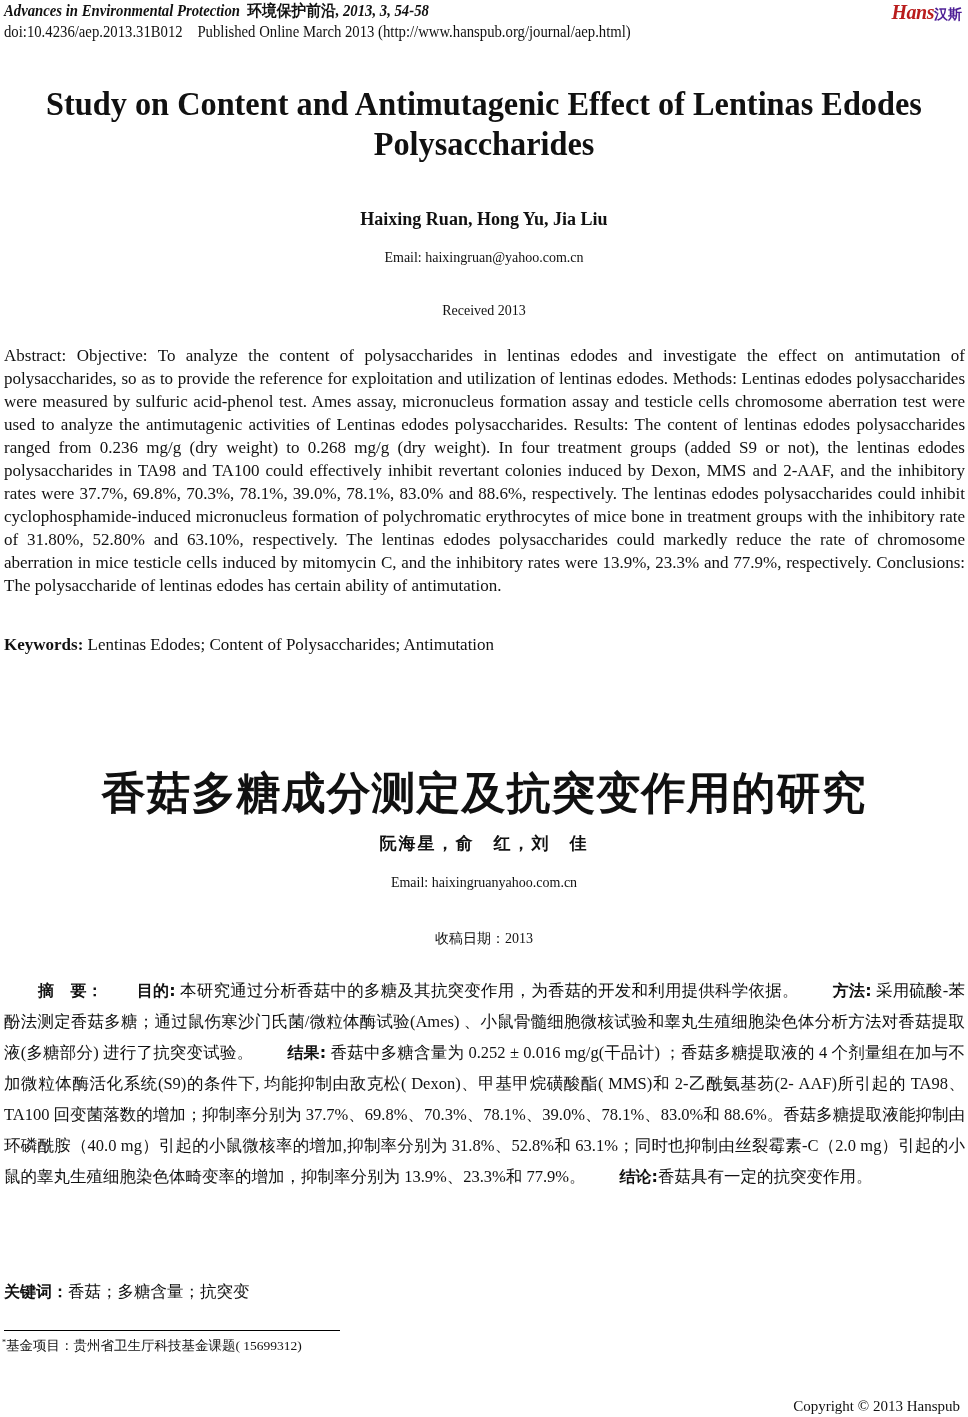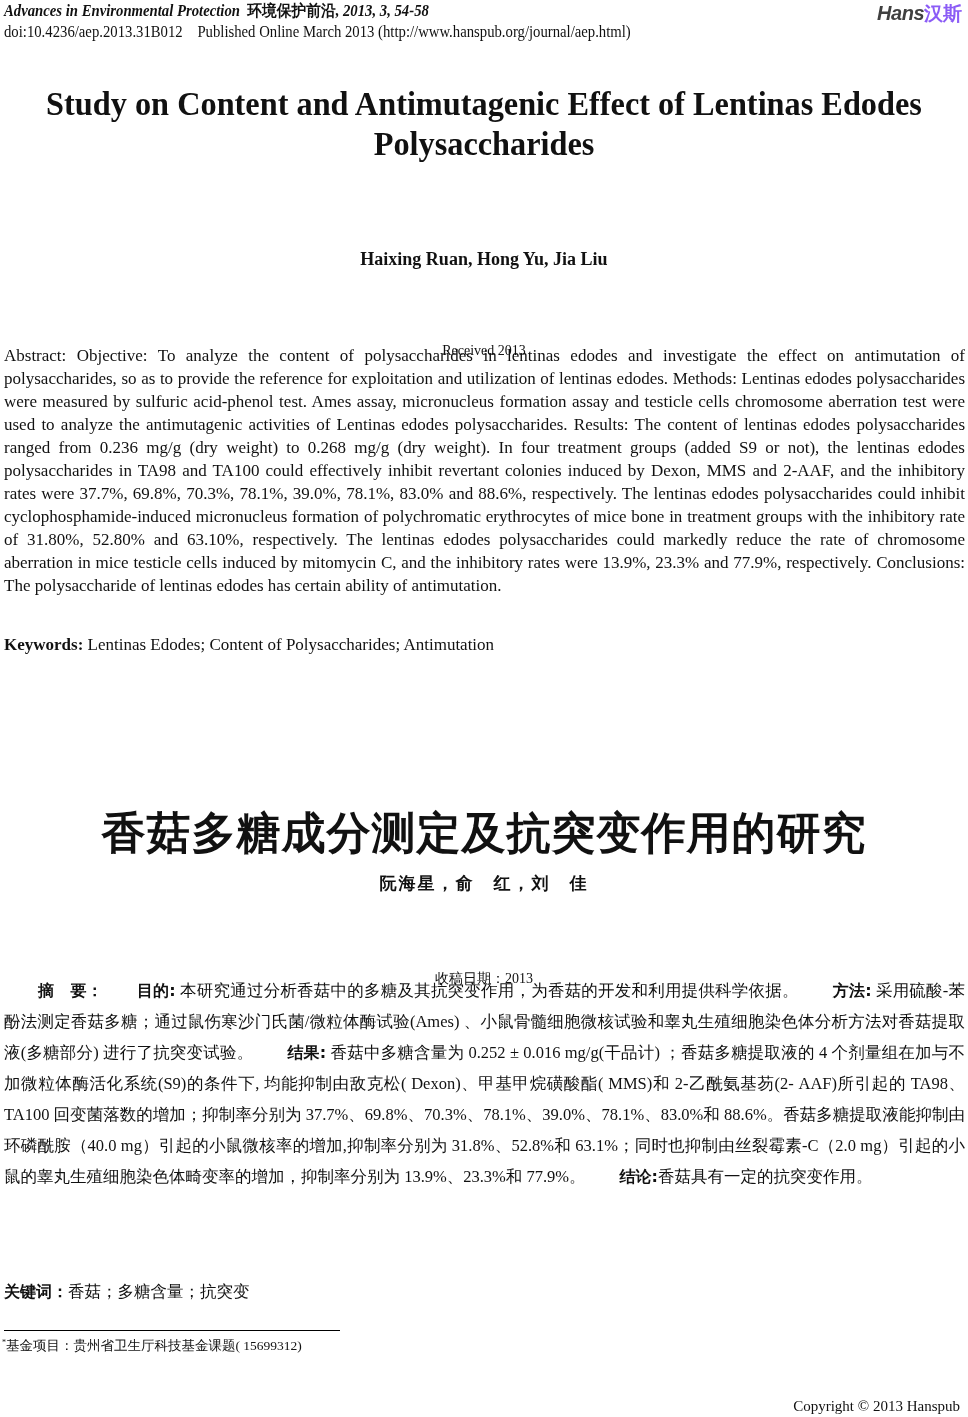--- a/index.html
+++ b/index.html
@@ -5,24 +5,24 @@
     html, body { margin: 0; padding: 0; background: #ffffff; }
     body {
       width: 968px; height: 1417px; position: relative; overflow: hidden;
       font-family: "Liberation Serif", "DejaVu Serif", serif; color: #111;
     }
     .abs { position: absolute; }
     .journal-line { left: 4px; top: 1px; font-size: 16px; font-style: italic; font-weight: bold; white-space: nowrap; transform: scaleX(0.92); transform-origin: left; }
     .journal-line .cn { font-style: normal; }
     .doi-line { left: 4px; top: 23px; font-size: 16px; white-space: nowrap; transform: scaleX(0.92); transform-origin: left; }
     .logo { right: 6px; top: 1px; font-size: 20px; font-weight: bold; white-space: nowrap; }
-    .logo .hans { color: #404040; font-family: Liberation Sans, sans-serif; font-style: italic; letter-spacing: -0.5px; }
-    .logo .hancn { color: #8b5cf6; font-family: "DejaVu Sans", sans-serif; font-size: 19px; }
+    .logo .hans { color: #b91c1c; font-family: Liberation Serif, serif; font-style: italic; letter-spacing: -0.5px; }
+    .logo .hancn { color: #4c1d95; font-family: "DejaVu Sans", sans-serif; font-size: 14px; }
     .title { left: 0; width: 968px; top: 84px; text-align: center; font-size: 34px; font-weight: bold; line-height: 40px; transform: scaleX(0.95); }
-    .center { left: 0; width: 968px; text-align: center; margin-top: 40px; }
+    .center { left: 0; width: 968px; text-align: center; }
     .authors { top: 209px; font-size: 18px; font-weight: bold; }
     .affil { top: 249px; font-size: 14px; line-height: 18px; }
     .received { top: 303px; font-size: 14px; }
     .abstract { left: 4px; width: 961px; top: 344px; font-size: 17px; line-height: 23px; text-align: justify; }
     .abstract b { font-weight: normal; }
     .keywords { left: 4px; top: 635px; font-size: 17px; }
     .cn-title { top: 764px; font-size: 44px; font-weight: bold; font-family: Liberation Serif, serif; letter-spacing: 1px; }
     .cn-authors { top: 832px; font-size: 17px; font-weight: bold; letter-spacing: 2px; }
     .cn-affil { top: 873px; font-size: 14px; line-height: 19px; }
     .cn-received { top: 930px; font-size: 14px; }
@@ -39,30 +39,32 @@
 </head>
 <body>
 
 <div class="abs journal-line"><span>Advances in Environmental Protection</span>&nbsp; <span class="cn">环境保护前沿</span><span>, 2013, 3, 54-58</span></div>
 <div class="abs doi-line"><span>doi:10.4236/aep.2013.31B012</span>&nbsp;&nbsp;&nbsp; <span>Published Online March 2013 (http://www.hanspub.org/journal/aep.html)</span></div>
 <div class="abs logo"><span class="hans">Hans</span><span class="hancn">汉斯</span></div>
 
 <div class="abs title">Study on Content and Antimutagenic Effect of Lentinas Edodes Polysaccharides</div>
 <div class="abs center authors">Haixing Ruan, Hong Yu, Jia Liu</div>
 <div class="abs center affil">
+    <div>Email: haixingruan@yahoo.com.cn</div>
   </div>
 <div class="abs center received">Received 2013</div>
 
 <div class="abs abstract"><b>Abstract:</b> <b>Objective:</b> <span>To analyze the content of polysaccharides in lentinas edodes and investigate the effect on antimutation of polysaccharides, so as to provide the reference for exploitation and utilization of lentinas edodes.</span> <b>Methods:</b> <span>Lentinas edodes polysaccharides were measured by sulfuric acid-phenol test. Ames assay, micronucleus formation assay and testicle cells chromosome aberration test were used to analyze the antimutagenic activities of Lentinas edodes polysaccharides.</span> <b>Results:</b> <span>The content of lentinas edodes polysaccharides ranged from 0.236 mg/g (dry weight) to 0.268 mg/g (dry weight). In four treatment groups (added S9 or not), the lentinas edodes polysaccharides in TA98 and TA100 could effectively inhibit revertant colonies induced by Dexon, MMS and 2-AAF, and the inhibitory rates were 37.7%, 69.8%, 70.3%, 78.1%, 39.0%, 78.1%, 83.0% and 88.6%, respectively. The lentinas edodes polysaccharides could inhibit cyclophosphamide-induced micronucleus formation of polychromatic erythrocytes of mice bone in treatment groups with the inhibitory rate of 31.80%, 52.80% and 63.10%, respectively. The lentinas edodes polysaccharides could markedly reduce the rate of chromosome aberration in mice testicle cells induced by mitomycin C, and the inhibitory rates were 13.9%, 23.3% and 77.9%, respectively.</span> <b>Conclusions:</b> <span>The polysaccharide of lentinas edodes has certain ability of antimutation.</span></div>
 
 <div class="abs keywords"><b>Keywords:</b> <span>Lentinas Edodes; Content of Polysaccharides; Antimutation</span></div>
 
 <div class="abs center cn-title">香菇多糖成分测定及抗突变作用的研究</div>
 <div class="abs center cn-authors">阮海星，俞　红，刘　佳</div>
 <div class="abs center cn-affil">
+    <div>Email: haixingruanyahoo.com.cn</div>
   </div>
 <div class="abs center cn-received">收稿日期：2013</div>
 
 <div class="abs cn-abstract"><b>摘　要：</b><b>目的:</b><span> 本研究通过分析香菇中的多糖及其抗突变作用，为香菇的开发和利用提供科学依据。</span><b>方法:</b><span> 采用硫酸-苯酚法测定香菇多糖；通过鼠伤寒沙门氏菌/微粒体酶试验(Ames) 、小鼠骨髓细胞微核试验和睾丸生殖细胞染色体分析方法对香菇提取液(多糖部分) 进行了抗突变试验。</span><b>结果:</b><span> 香菇中多糖含量为 0.252 ± 0.016 mg/g(干品计) ；香菇多糖提取液的 4 个剂量组在加与不加微粒体酶活化系统(S9)的条件下, 均能抑制由敌克松( Dexon)、甲基甲烷磺酸酯( MMS)和 2-乙酰氨基芴(2- AAF)所引起的 TA98、TA100 回变菌落数的增加；抑制率分别为 37.7%、69.8%、70.3%、78.1%、39.0%、78.1%、83.0%和 88.6%。香菇多糖提取液能抑制由环磷酰胺（40.0 mg）引起的小鼠微核率的增加,抑制率分别为 31.8%、52.8%和 63.1%；同时也抑制由丝裂霉素-C（2.0 mg）引起的小鼠的睾丸生殖细胞染色体畸变率的增加，抑制率分别为 13.9%、23.3%和 77.9%。</span><b>结论:</b><span>香菇具有一定的抗突变作用。</span></div>
 
 <div class="abs cn-keywords"><b>关键词：</b><span>香菇；多糖含量；抗突变</span></div>
 
 <div class="abs fn-rule"></div>
 <div class="abs footnote"><sup>*</sup><span>基金项目：贵州省卫生厅科技基金课题( 15699312)</span></div>
 

